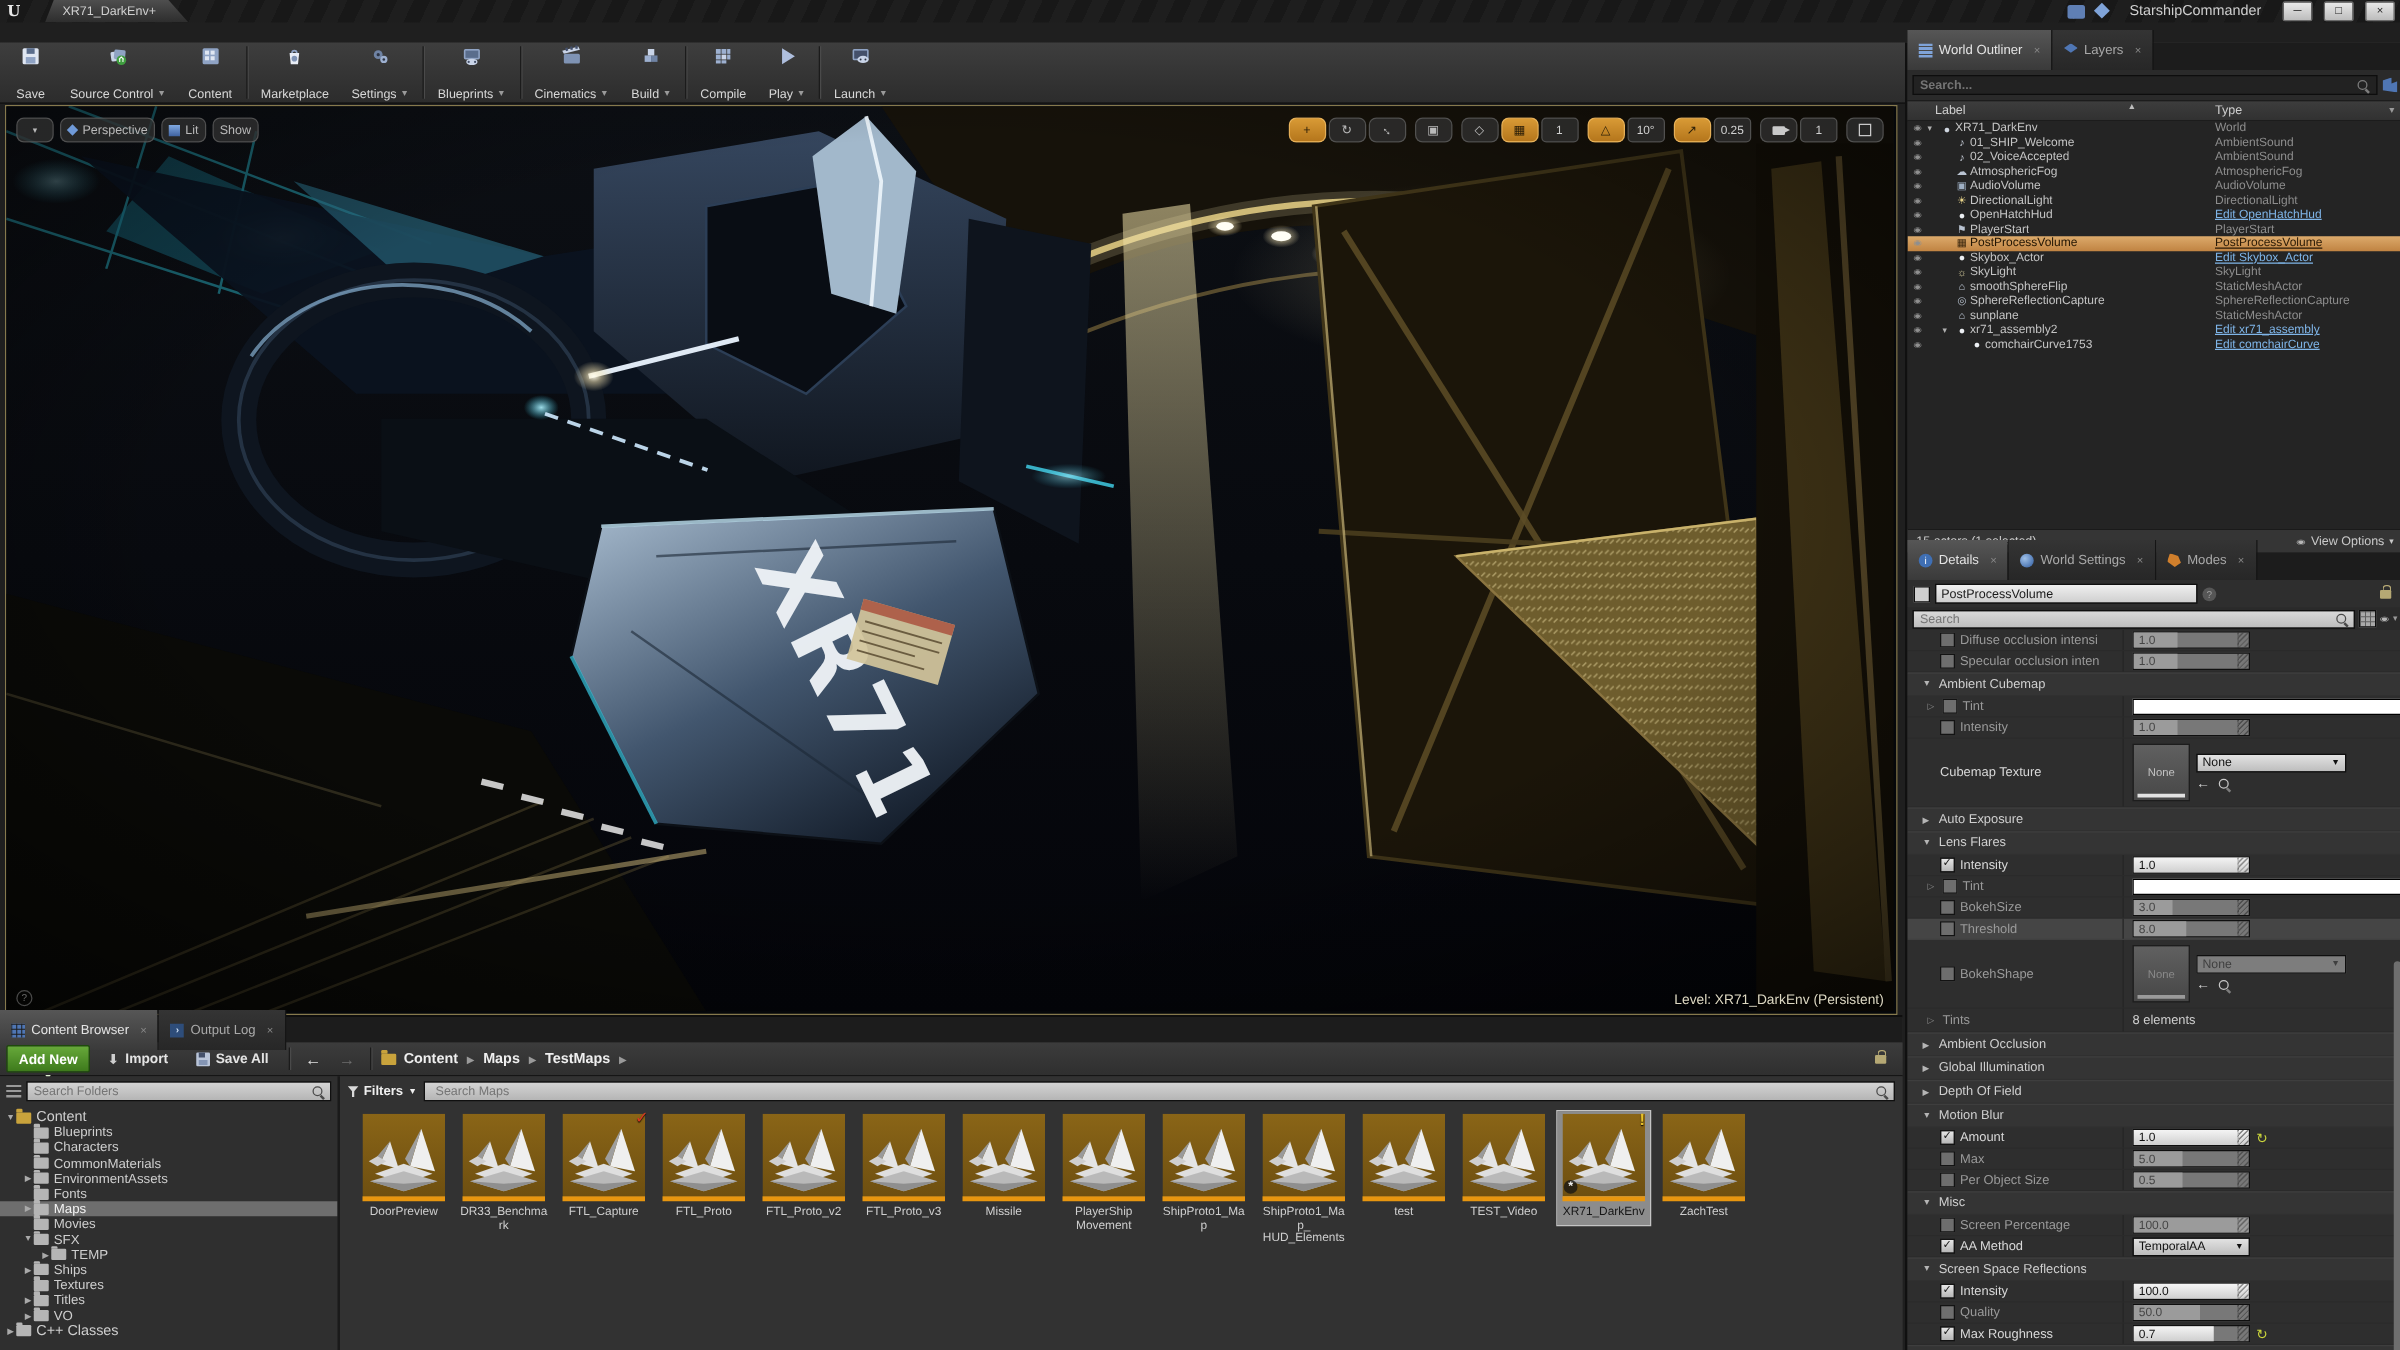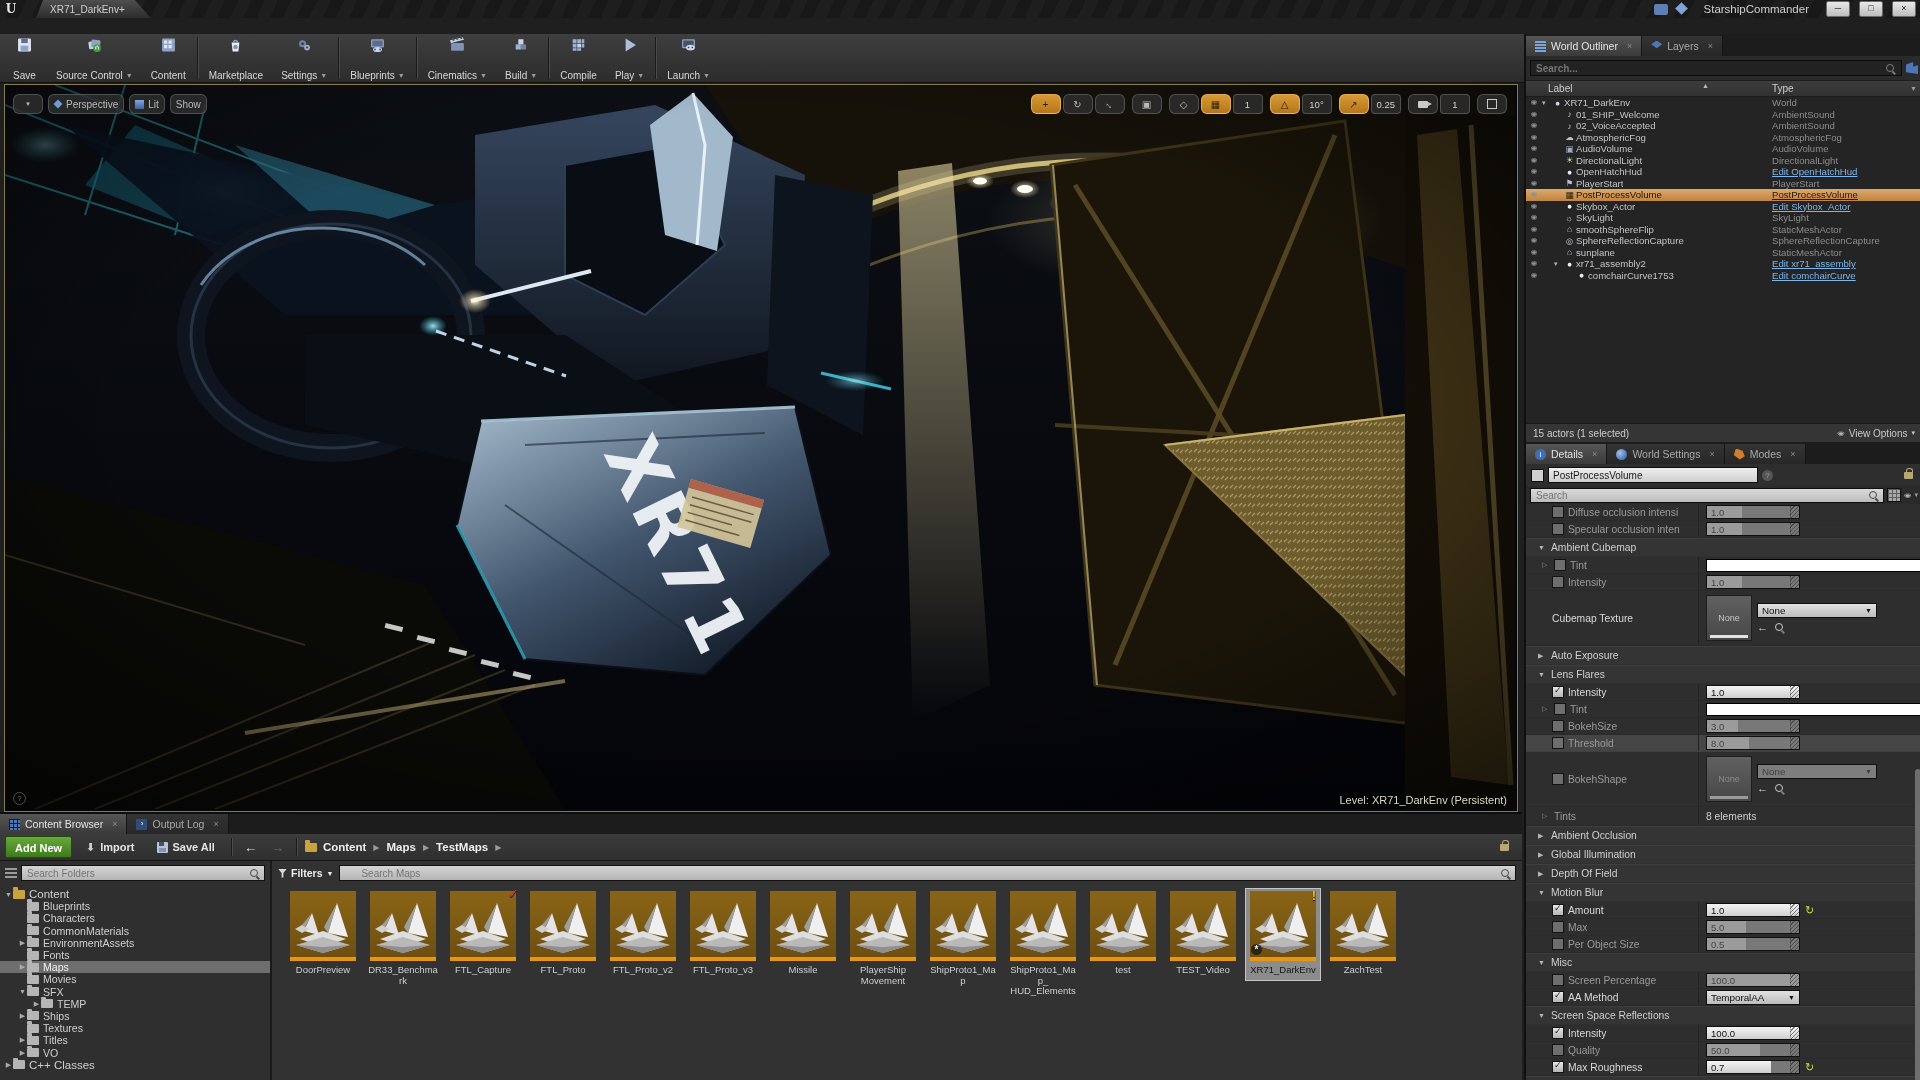--- a/index.html
+++ b/index.html
@@ -61,21 +61,21 @@
   .camico{width:10px;height:7px;background:#c9c9c9;border-radius:1px;position:relative;display:inline-block;}
   .camico::after{content:"";position:absolute;right:-4px;top:1px;border-left:4px solid #c9c9c9;border-top:2.5px solid transparent;border-bottom:2.5px solid transparent;}
   .maxico{width:8px;height:8px;border:1.5px solid #c9c9c9;display:inline-block;}
   .level-label{position:absolute;right:10px;bottom:5px;color:#ddd8c2;font-size:11px;text-shadow:0 1px 2px #000;}
   .vp-help{position:absolute;left:8px;bottom:6px;width:11px;height:11px;border:1px solid rgba(200,200,200,.35);
     border-radius:50%;color:rgba(220,220,220,.45);font-size:8px;line-height:11px;text-align:center;}
 
   
   .right-panel{position:absolute;left:1524px;top:34px;width:396px;height:1046px;background:#2a2a2a;border-left:2px solid #101010;}
   .rp-tabs{height:22px;background:#1c1c1c;display:flex;align-items:flex-end;}
-  .tab{display:flex;align-items:center;gap:5px;padding:0 9px;height:20px;background:linear-gradient(#343434,#272727);
+  .tab{display:flex;align-items:center;gap:5px;padding:0 9px;height:32px;background:linear-gradient(#343434,#272727);
     border-right:1px solid #151515;color:#a9a9a9;font-size:10.5px;white-space:nowrap;}
   .tab.active{background:linear-gradient(#565656,#3a3a3a);color:#e4e4e4;}
   .tab .x{color:#8a8a8a;font-size:9px;margin-left:4px;}
   .tab-ico{width:11px;height:11px;display:inline-block;flex:none;}
   .ico-outliner{background:linear-gradient(#7fa3d8 2px,transparent 2px 3px,#7fa3d8 3px 5px,transparent 5px 6px,#7fa3d8 6px 8px,transparent 8px 9px,#7fa3d8 9px 11px);}
   .ico-layers{background:#4f76b4;clip-path:polygon(50% 0,100% 35%,50% 70%,0 35%);}
   .ico-details{background:#3f6fb4;border-radius:50%;color:#fff;font-size:8px;line-height:11px;text-align:center;}
   .ico-world{background:radial-gradient(circle at 35% 35%,#9fc0e8,#2d5a9e);border-radius:50%;}
   .ico-modes{background:#d07f2c;clip-path:polygon(20% 0,80% 20%,100% 70%,55% 100%,0 60%);}
   .rp-search{height:20px;display:flex;align-items:center;padding:2px 4px;gap:4px;background:#2a2a2a;}
@@ -191,21 +191,21 @@
   .frow{height:12.2px;display:flex;align-items:center;font-size:10.6px;color:#cfcfcf;white-space:nowrap;}
   .frow .fexp{width:9px;font-size:7px;color:#a9a9a9;text-align:center;flex:none;}
   .frow .flabel{margin-left:4px;}
   .frow.sel{background:#6e6e6e;color:#f4f4f4;}
   .frow.root .flabel{font-size:11.5px;}
   .asset-pane{flex:1;display:flex;flex-direction:column;background:#323232;}
   .filter-row{height:20px;display:flex;align-items:center;gap:6px;padding:2px 6px;}
   .filters-btn{display:flex;align-items:center;gap:4px;color:#efefef;font-weight:bold;font-size:10.5px;}
   .funnel-ico{width:9px;height:9px;background:#d9d9d9;clip-path:polygon(0 0,100% 0,60% 50%,60% 100%,40% 100%,40% 50%);}
   .filter-row .sw{position:relative;flex:1;display:flex;}
-  .filter-row input{flex:1;height:14px;background:linear-gradient(#d4d4d4,#b5b5b5);border:1px solid #101010;color:#4a4a4a;font-size:10px;padding:0 16px 0 21px;font-family:inherit;}
+  .filter-row input{flex:1;height:14px;background:linear-gradient(#d4d4d4,#b5b5b5);border:1px solid #101010;color:#4a4a4a;font-size:10px;padding:0 16px 0 8px;font-family:inherit;}
   .filter-row .mag{position:absolute;right:7px;top:4px;}
   .asset-grid{flex:1;display:flex;align-items:flex-start;gap:6px;padding:4px 0 0 14px;overflow:hidden;}
   .tile{width:70px;flex:none;padding:2px 2px 4px;}
   .tile.selected{background:#8c8c8c;outline:1px solid #c4c4c4;}
   .thumbwrap{width:66px;height:70px;margin:0 auto;position:relative;}
   .thumbwrap svg{display:block;}
   .tbar{position:absolute;left:0;bottom:0;width:66px;height:4px;background:#e8960f;}
   .badge-check{position:absolute;right:-3px;top:-5px;color:#d03b22;font-weight:bold;font-size:13px;text-shadow:0 1px 1px #000;}
   .badge-warn{position:absolute;right:0;top:-3px;color:#e8c227;font-weight:bold;font-size:13px;text-shadow:0 1px 1px #000;}
   .badge-star{position:absolute;left:1px;bottom:6px;width:11px;height:11px;border-radius:50%;background:rgba(20,20,20,.75);

